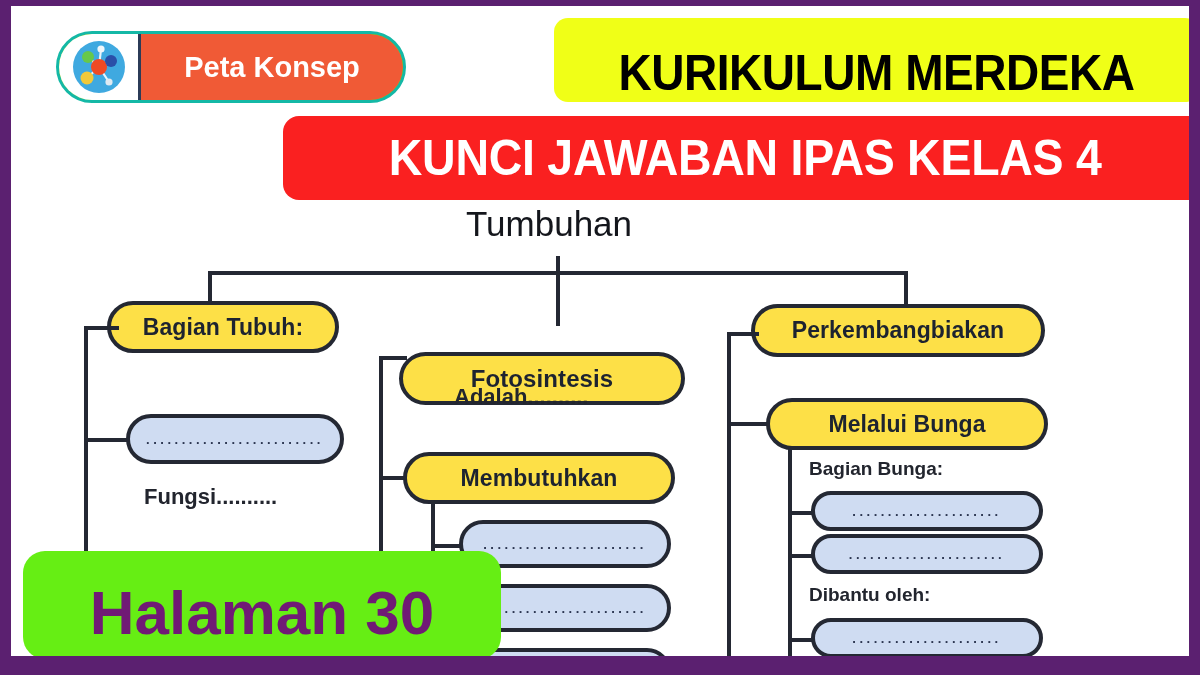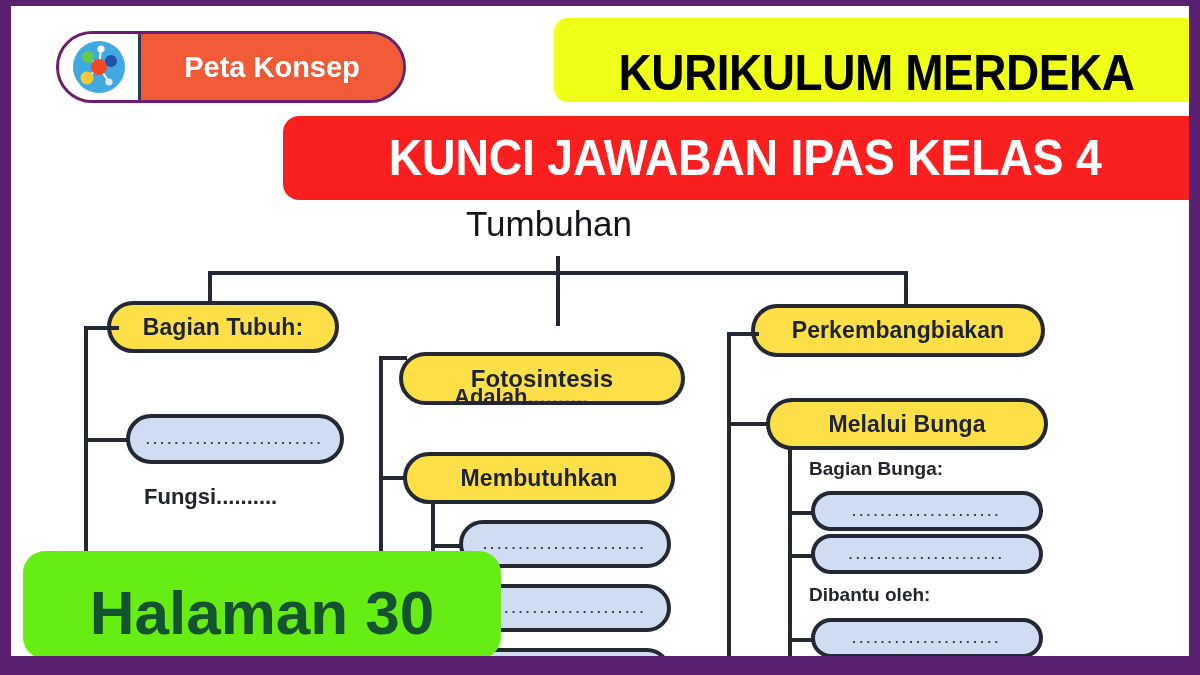--- a/index.html
+++ b/index.html
@@ -75,21 +75,21 @@
   }
   .ln.v { width: 4px; }
   .ln.h { height: 4px; }
 
   
   #peta-badge {
     position: absolute;
     left: 45px; top: 25px;
     width: 350px; height: 72px;
     background: #84cc16;
-    border: 3px solid #701a75;
+    border: 3px solid #14b8a6;
     border-radius: 36px;
     box-sizing: border-box;
     display: flex;
     align-items: center;
     overflow: hidden;
     z-index: 6;
   }
   #peta-icon-wrap {
     width: 82px; height: 100%;
     display: flex; align-items: center; justify-content: center;
@@ -147,21 +147,21 @@
   #halaman-banner {
     position: absolute;
     left: 12px; top: 545px;
     width: 478px; height: 108px;
     background: #66ee14;
     border-radius: 22px;
     display: flex; align-items: center; justify-content: center;
     z-index: 9;
   }
   #halaman-banner .txt {
-    color: #14532d;
+    color: #701a75;
     font-size: 62px;
     font-weight: bold;
     white-space: nowrap;
     margin-top: 14px;
   }
 </style>
 </head>
 <body>
 
 <div id="page">

